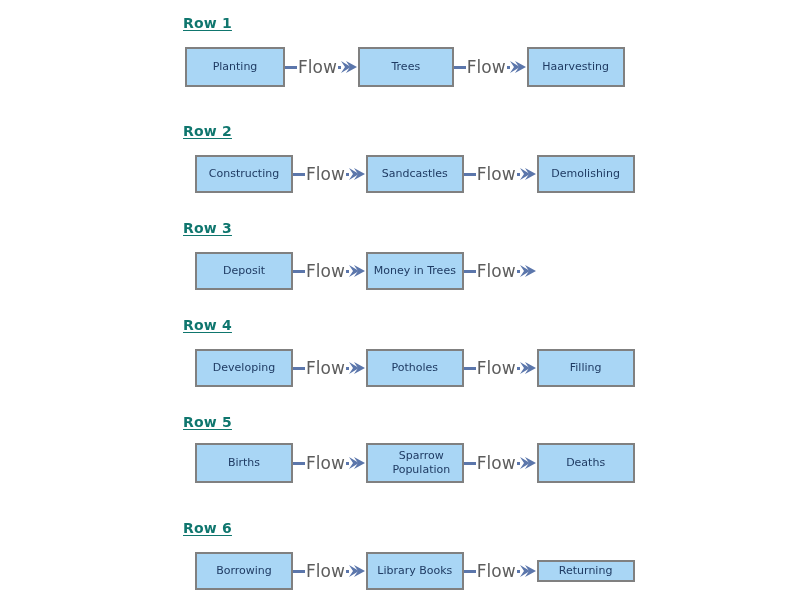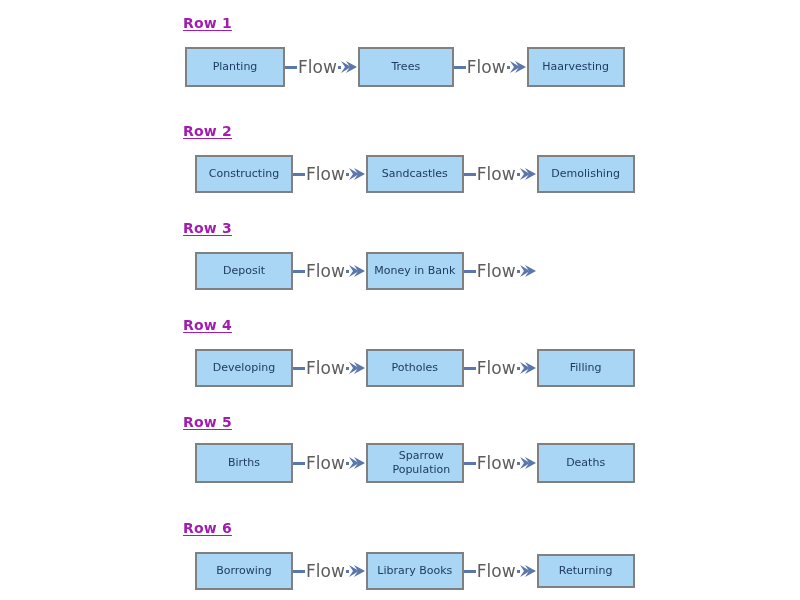--- a/index.html
+++ b/index.html
@@ -19,21 +19,21 @@
     width: 800px;
     height: 600px;
   }
 
   
   .row-heading {
     position: absolute;
     font-family: "DejaVu Sans", sans-serif;
     font-weight: bold;
     font-size: 14px;
-    color: #a21caf;
+    color: #0f766e;
     text-decoration: underline;
     text-underline-offset: 2px;
     white-space: nowrap;
     letter-spacing: 0.2px;
   }
 
   
   .flow-row {
     position: absolute;
     display: flex;
@@ -148,21 +148,21 @@
     <div class="node-box" style="width:98px; height:38px;">Deposit</div>
     <div class="connector">
       <span class="seg seg-left"></span>
       <span class="flow-label">Flow</span>
       <span class="seg seg-right"></span>
       <svg class="arrow-head" viewBox="0 0 17 16">
         <path d="M0,2 L10,8 L0,14 L4,8 Z" fill="#5b76ab"></path>
         <path d="M5,2 L16,8 L5,14 L9,8 Z" fill="#5b76ab"></path>
       </svg>
     </div>
-    <div class="node-box" style="width:98px; height:38px;">Money in Bank</div>
+    <div class="node-box" style="width:98px; height:38px;">Money in Trees</div>
     <div class="connector">
       <span class="seg seg-left"></span>
       <span class="flow-label">Flow</span>
       <span class="seg seg-right"></span>
       <svg class="arrow-head" viewBox="0 0 17 16">
         <path d="M0,2 L10,8 L0,14 L4,8 Z" fill="#5b76ab"></path>
         <path d="M5,2 L16,8 L5,14 L9,8 Z" fill="#5b76ab"></path>
       </svg>
     </div>
   </div>
@@ -233,16 +233,16 @@
     <div class="node-box" style="width:98px; height:38px;">Library Books</div>
     <div class="connector">
       <span class="seg seg-left"></span>
       <span class="flow-label">Flow</span>
       <span class="seg seg-right"></span>
       <svg class="arrow-head" viewBox="0 0 17 16">
         <path d="M0,2 L10,8 L0,14 L4,8 Z" fill="#5b76ab"></path>
         <path d="M5,2 L16,8 L5,14 L9,8 Z" fill="#5b76ab"></path>
       </svg>
     </div>
-    <div class="node-box" style="width:98px; height:34px;">Returning</div>
+    <div class="node-box" style="width:98px; height:22px;">Returning</div>
   </div>
 
 </div>
 
 </body></html>

